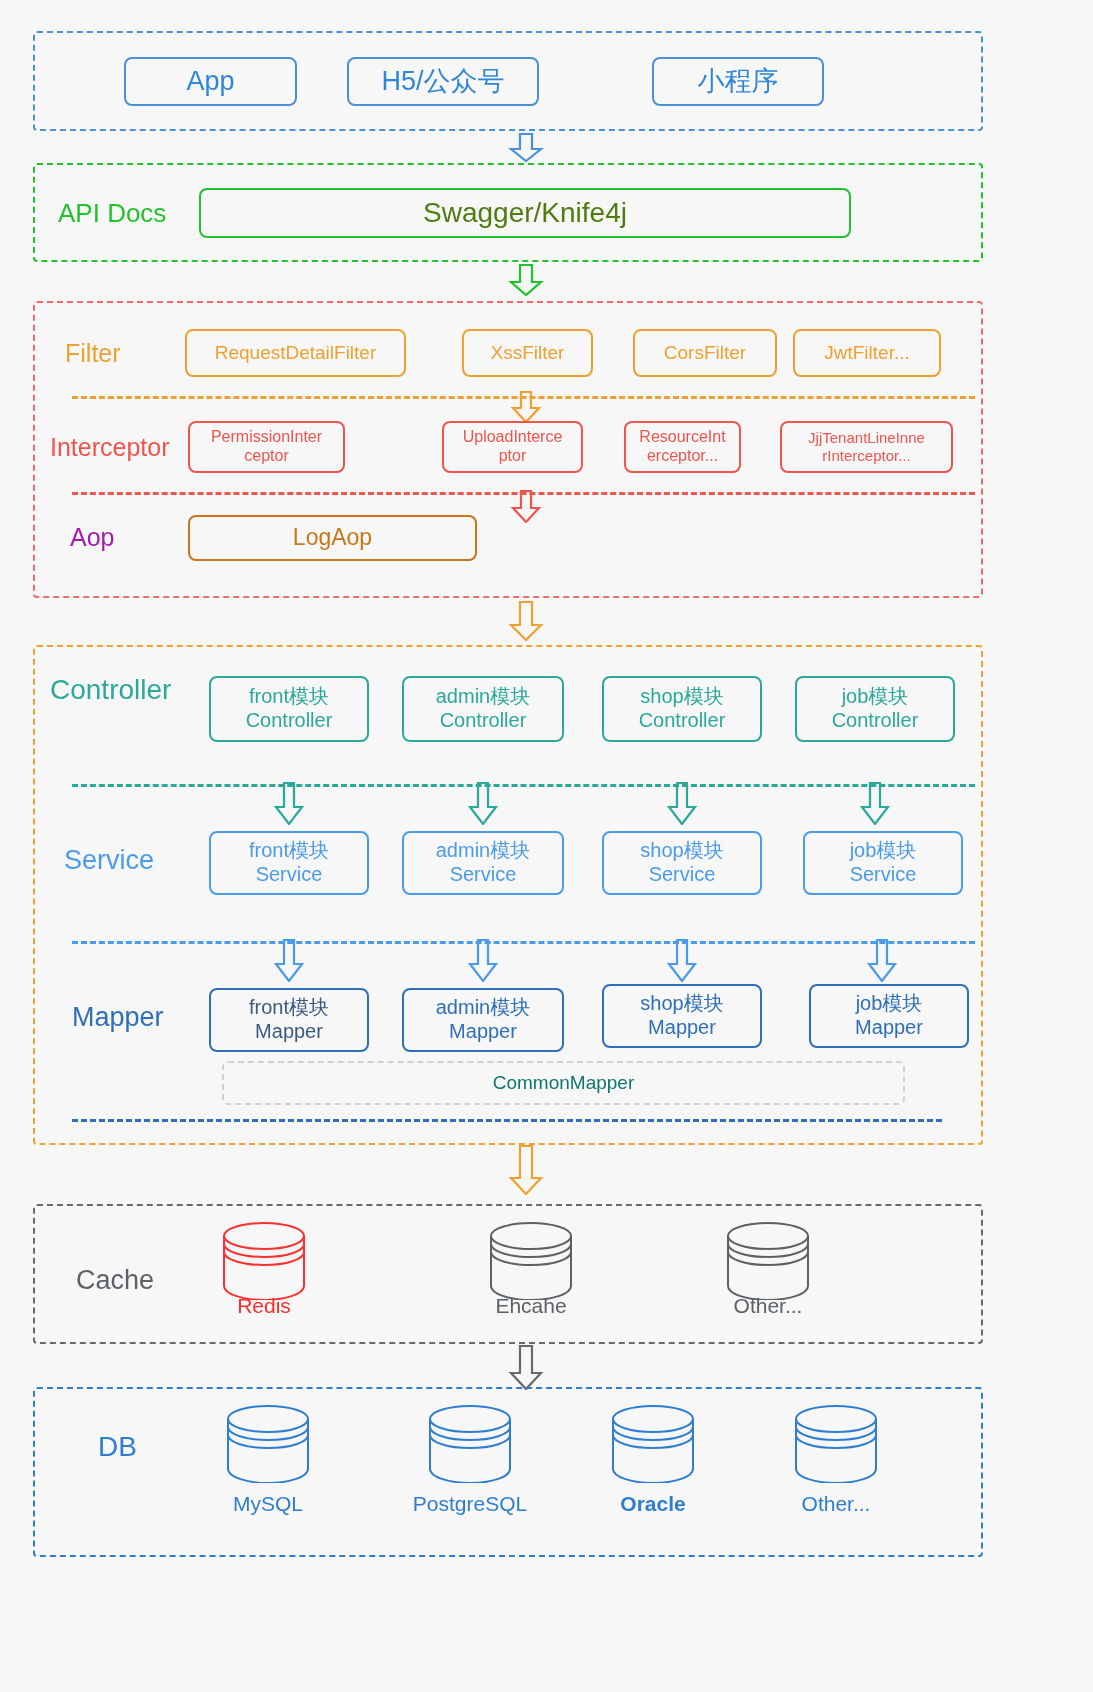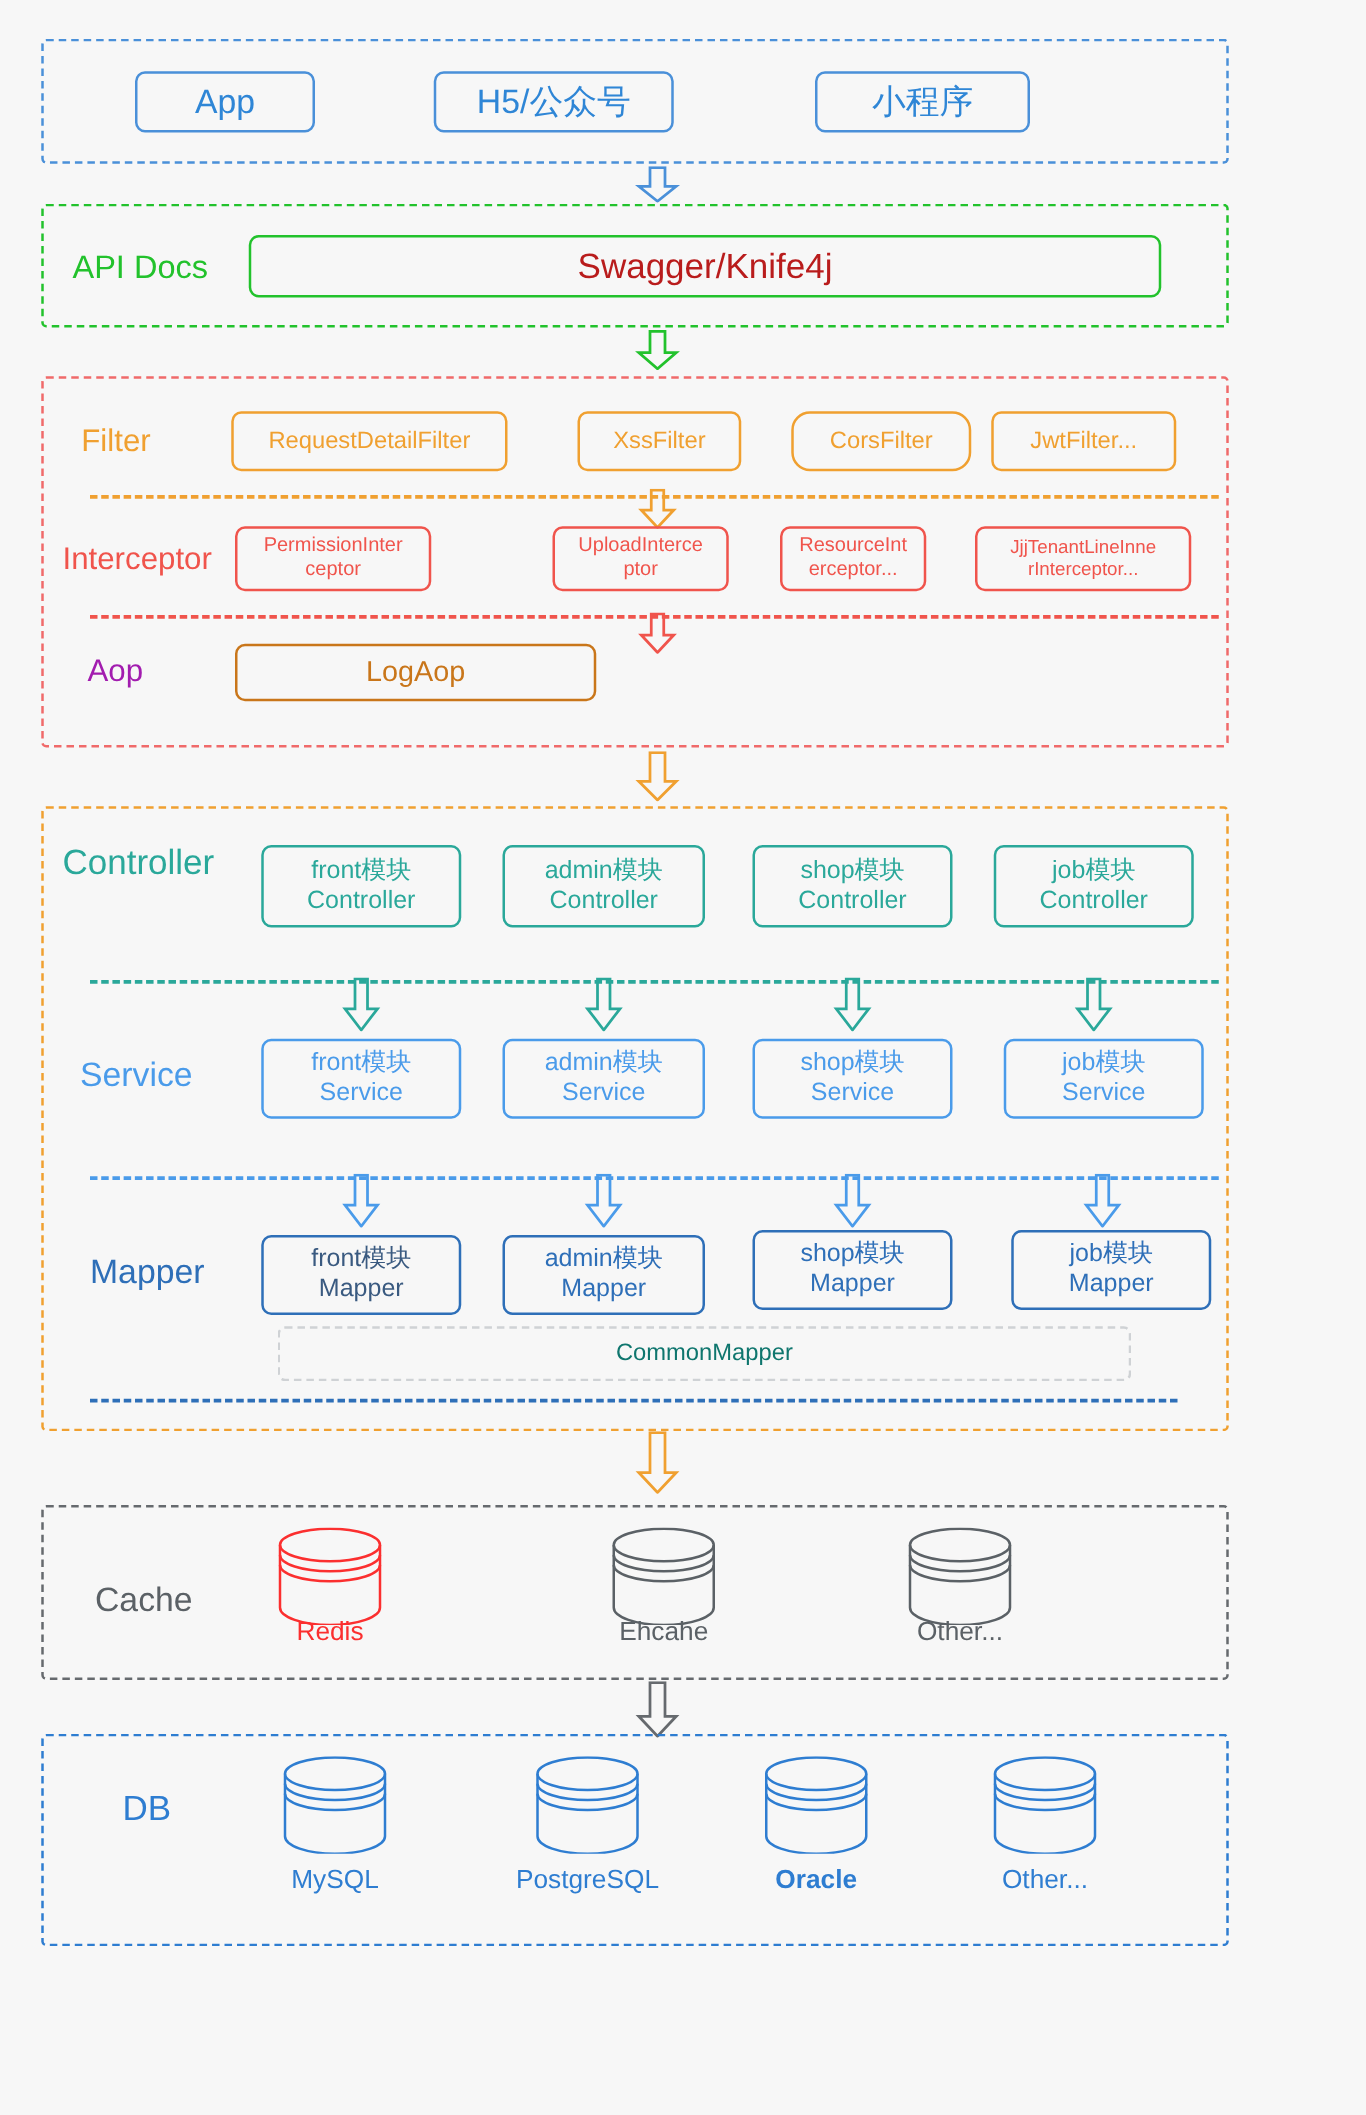--- a/index.html
+++ b/index.html
@@ -76,58 +76,58 @@
     text-align: center;
     white-space: nowrap;
   }
 </style>
 </head>
 <body>
 
 <div class="diagram">
 
   <div class="band" style="left:33px; top:31px; width:950px; height:100px;"></div>
-  <div class="node" style="left:108px; top:57px; width:144px; height:49px; border-color:#4a90d9; color:#2f86d6; font-size:27px;">
+  <div class="node" style="left:124px; top:57px; width:173px; height:49px; border-color:#4a90d9; color:#2f86d6; font-size:27px;">
     <span class="t">App</span>
   </div>
   <div class="node" style="left:347px; top:57px; width:192px; height:49px; border-color:#4a90d9; color:#2f86d6; font-size:27px;">
     <span class="t">H5/公众号</span>
   </div>
   <div class="node" style="left:652px; top:57px; width:172px; height:49px; border-color:#4a90d9; color:#2f86d6; font-size:27px;">
     <span class="t">小程序</span>
   </div>
 
   <div class="arrow" style="left:508px; top:133px;">
     <svg width="36" height="29" viewBox="0 0 36 29">
       <path d="M12 1 L24 1 L24 16 L33 16 L18 28 L3 16 L12 16 Z" fill="none" stroke="#4a90d9" stroke-width="2.2"></path>
     </svg>
   </div>
 
   <div class="band green" style="left:33px; top:163px; width:950px; height:99px;"></div>
   <div class="rowlabel" style="left:58px; top:200px; color:#22c22c; font-size:26px;">API Docs</div>
-  <div class="node" style="left:199px; top:188px; width:730px; height:50px; border-color:#22c22c; color:#b91c1c; font-size:28px;align-items:center;">
+  <div class="node" style="left:199px; top:188px; width:652px; height:50px; border-color:#22c22c; color:#4d7c0f; font-size:28px;align-items:center;">
     <span class="t">Swagger/Knife4j</span>
   </div>
 
   <div class="arrow" style="left:508px; top:264px;">
     <svg width="36" height="32" viewBox="0 0 36 32">
       <path d="M12 1 L24 1 L24 18 L33 18 L18 31 L3 18 L12 18 Z" fill="none" stroke="#22c22c" stroke-width="2.2"></path>
     </svg>
   </div>
 
   <div class="band red" style="left:33px; top:301px; width:950px; height:297px;"></div>
 
   <div class="rowlabel" style="left:65px; top:341px; color:#f0a030; font-size:25px;">Filter</div>
   <div class="node" style="left:185px; top:329px; width:221px; height:48px; border-color:#f0a030; color:#f0a030; font-size:19px;">
     <span class="t">RequestDetailFilter</span>
   </div>
   <div class="node" style="left:462px; top:329px; width:131px; height:48px; border-color:#f0a030; color:#f0a030; font-size:19px;">
     <span class="t">XssFilter</span>
   </div>
-  <div class="node" style="left:633px; top:329px; width:144px; height:48px; border-color:#f0a030; color:#f0a030; font-size:19px;border-radius:15px;">
+  <div class="node" style="left:633px; top:329px; width:144px; height:48px; border-color:#f0a030; color:#f0a030; font-size:19px;">
     <span class="t">CorsFilter</span>
   </div>
   <div class="node" style="left:793px; top:329px; width:148px; height:48px; border-color:#f0a030; color:#f0a030; font-size:19px;">
     <span class="t">JwtFilter...</span>
   </div>
 
   <div class="sep" style="left:72px; top:396px; width:903px;"></div>
 
   <div class="arrow" style="left:510px; top:391px;">
     <svg width="32" height="32" viewBox="0 0 32 32">

